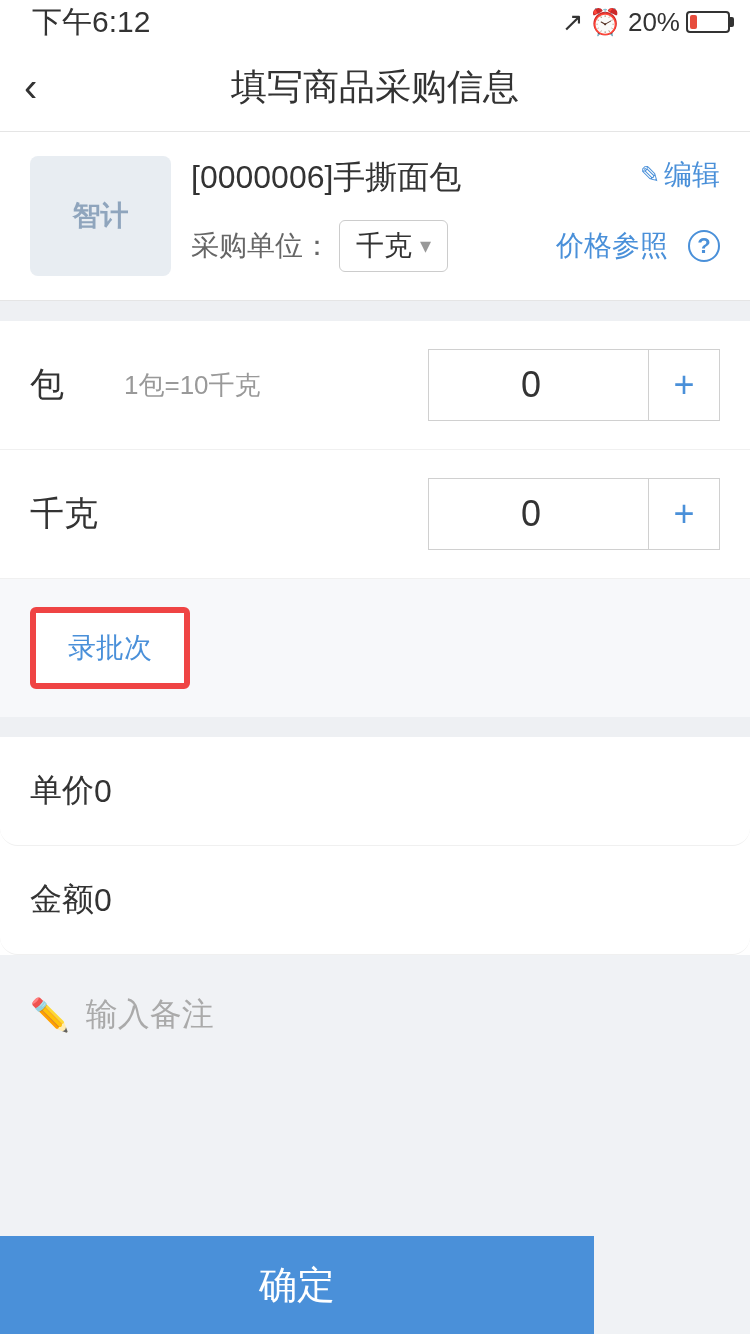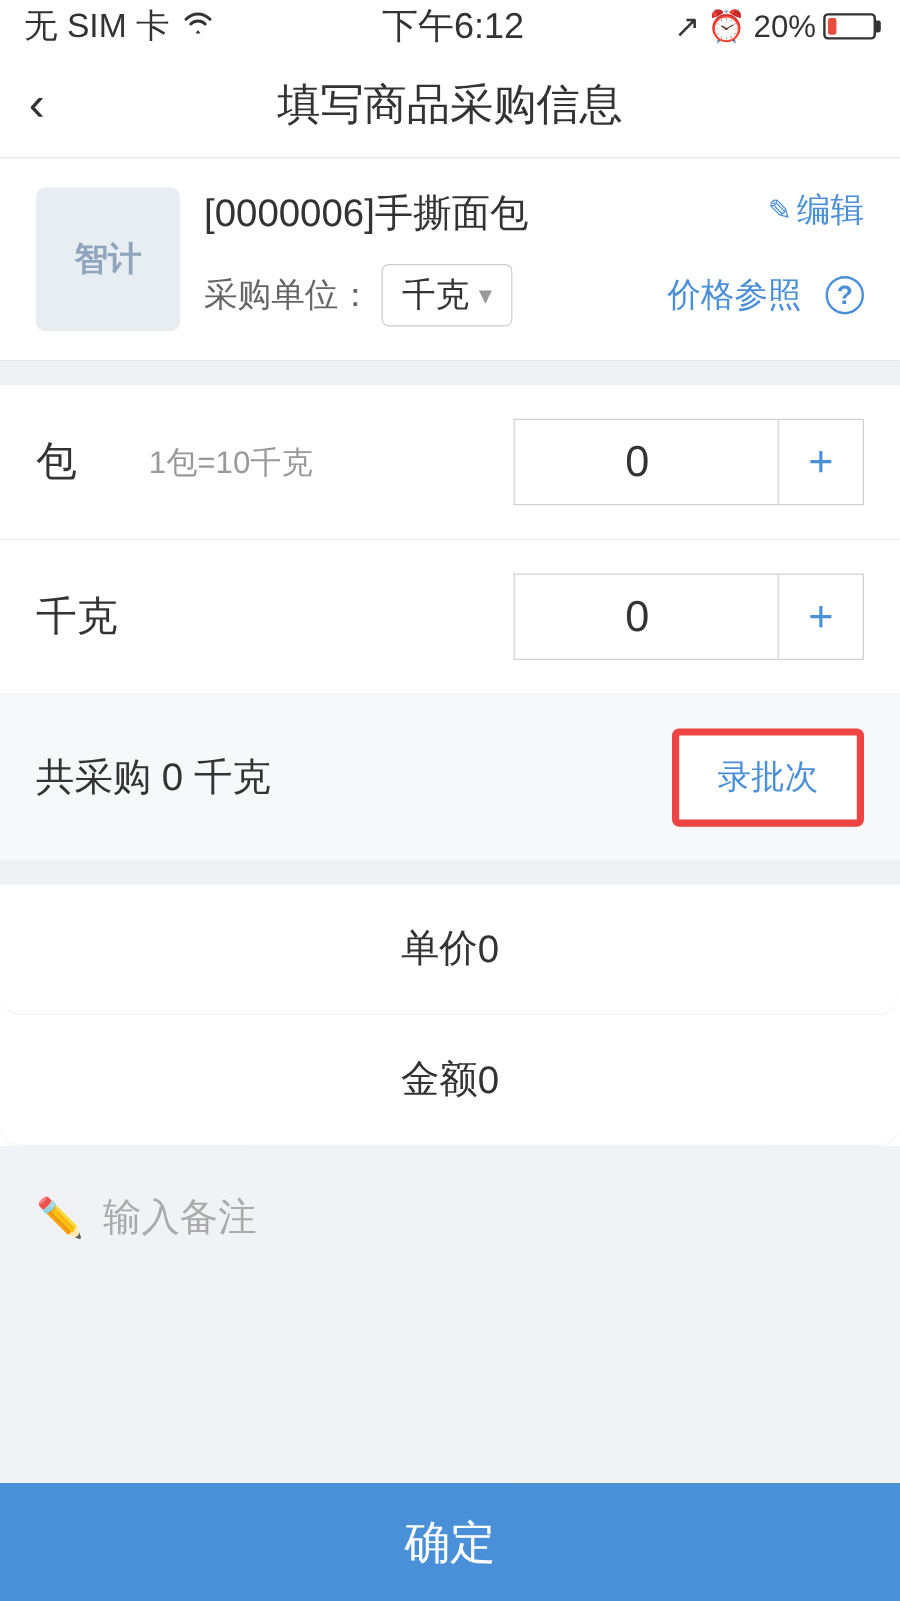--- a/index.html
+++ b/index.html
@@ -97,21 +97,21 @@
     .product-card {
       background: #fff;
       margin-top: 0;
       padding: 24px 30px;
       display: flex;
       align-items: flex-start;
       gap: 20px;
       border-bottom: 1px solid #e5e5e5;
     }
     .product-image {
-      width: 120px;
+      width: 141px;
       height: 120px;
       background: #e8edf2;
       border-radius: 8px;
       display: flex;
       align-items: center;
       justify-content: center;
       flex-shrink: 0;
       font-size: 28px;
       color: #8fa5bd;
       font-weight: bold;
@@ -268,21 +268,21 @@
     }
 
     
     .price-section {
       background: #fff;
       margin-top: 0;
     }
     .price-row {
       display: flex;
       align-items: center;
-      justify-content: center;
+      justify-content: flex-start;
       padding: 32px 30px;
       border-bottom: 1px solid #f0f0f0;
       border-radius: 18px;
     }
     .price-row-label {
       font-size: 32px;
       color: #333;
     }
     .price-row-value {
       font-size: 32px;
@@ -310,21 +310,21 @@
 
     
     .empty-space {
       flex: 1;
       background: #f0f2f5;
       min-height: 300px;
     }
 
     
     .confirm-btn {
-      width: 750px;
+      width: 594px;
       height: 98px;
       background: #4a90d9;
       color: #fff;
       font-size: 38px;
       border: none;
       display: flex;
       align-items: center;
       justify-content: center;
       cursor: pointer;
       position: fixed;
@@ -338,30 +338,20 @@
       min-height: 1334px;
       padding-bottom: 98px;
     }
   </style>
 </head>
 <body>
 
 <div class="page-wrapper">
 
   <div class="status-bar">
-    <div class="status-left">
-      <span>无 SIM 卡</span>
-      <span>
-        <svg width="32" height="24" viewBox="0 0 32 24" fill="none">
-          <path d="M16 18l2 3h-4l2-3z" fill="#333"></path>
-          <path d="M10 13c1.5-1.5 3.7-2.5 6-2.5s4.5 1 6 2.5" stroke="#333" stroke-width="2.5" fill="none" stroke-linecap="round"></path>
-          <path d="M6 9c2.7-2.7 6.4-4.4 10-4.4s7.3 1.7 10 4.4" stroke="#333" stroke-width="2.5" fill="none" stroke-linecap="round"></path>
-        </svg>
-      </span>
-    </div>
     <div class="status-center">下午6:12</div>
     <div class="status-right">
       <span>↗</span>
       <span>⏰</span>
       <span>20%</span>
       <div class="battery-icon">
         <div class="battery-fill"></div>
       </div>
     </div>
   </div>
@@ -416,21 +406,20 @@
       <span class="quantity-label">千克</span>
       <span class="quantity-sublabel"></span>
       <div class="quantity-input-group">
         <input type="number" class="quantity-input" value="0" style="">
         <div class="quantity-plus">+</div>
       </div>
     </div>
   </div>
 
   <div class="total-row">
-    <span class="total-label">共采购 0 千克</span>
     <button class="record-btn">录批次</button>
   </div>
 
   <div class="section-divider"></div>
 
   <div class="price-section">
     <div class="price-row">
       <span class="price-row-label">单价</span>
       <span class="price-row-value">0</span>
     </div>

